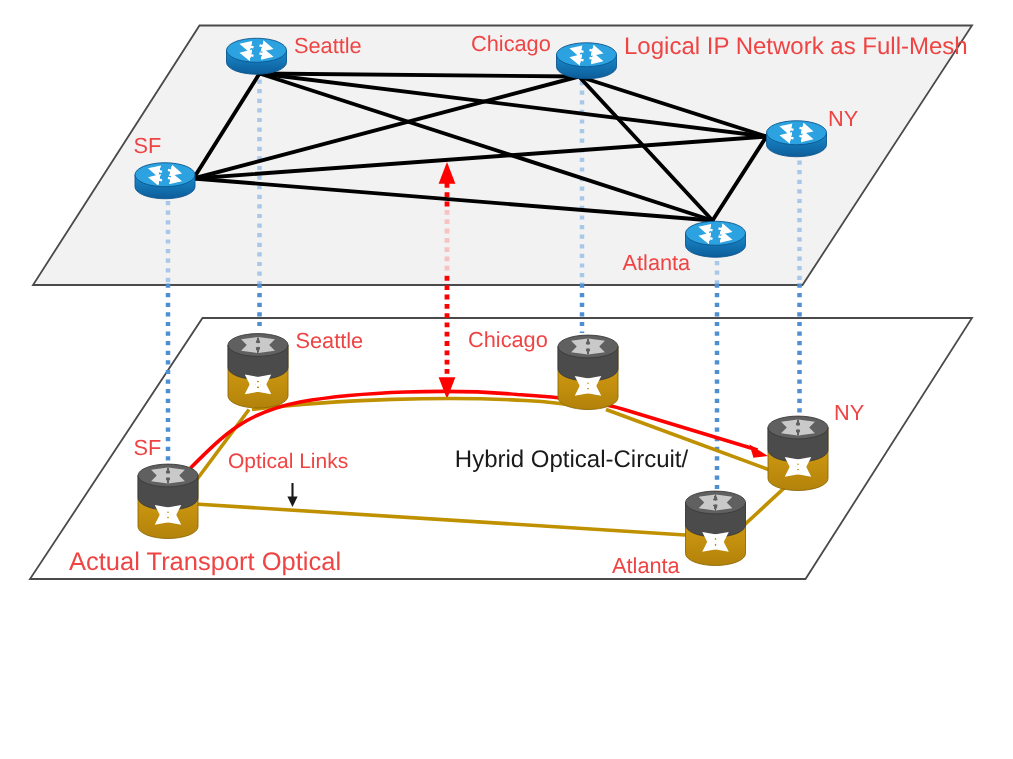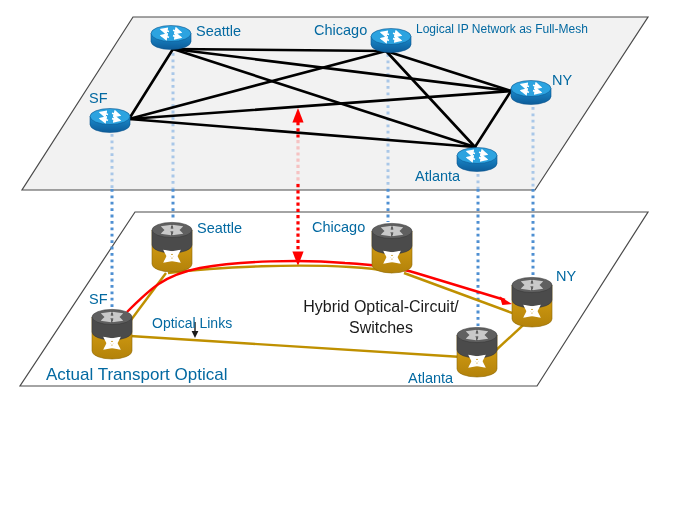--- a/index.html
+++ b/index.html
@@ -1,20 +1,20 @@
 <!DOCTYPE html>
 <html><head>
 <meta charset="utf-8">
 <style>
   html,body{margin:0;padding:0;background:#fff;}
   #stage{position:relative;width:675px;height:506px;background:#fff;overflow:hidden;
          font-family:"Liberation Sans",sans-serif;color:#1a1a1a;}
   #diagram-svg{position:absolute;left:0;top:0;}
-  .lbl{position:absolute;white-space:nowrap;font-size:14.5px;line-height:1.1;color:#0369a1;}
-  .title{font-size:12px;}
+  .lbl{position:absolute;white-space:nowrap;font-size:14.5px;line-height:1.1;color:#ef4444;}
+  .title{font-size:16px;}
   .big-title{font-size:17px;}
   .ann{font-size:14px;}
   #hybrid-block{position:absolute;left:285px;top:297px;width:192px;text-align:center;
                 font-size:16px;line-height:20.5px;}
 </style>
 </head>
 <body>
 
 <div id="stage">
 
@@ -144,22 +144,21 @@
 <div class="lbl" style="left:552px;top:73px">NY</div>
 <div class="lbl" style="left:89px;top:91px">SF</div>
 <div class="lbl" style="left:415px;top:169px">Atlanta</div>
 
 <div class="lbl" style="left:197px;top:221px">Seattle</div>
 <div class="lbl" style="left:312px;top:220px">Chicago</div>
 <div class="lbl" style="left:556px;top:269px">NY</div>
 <div class="lbl" style="left:89px;top:292px">SF</div>
 <div class="lbl" style="left:408px;top:371px">Atlanta</div>
 
-<div class="lbl ann" style="left:152px;top:316px">Optical Links</div>
+<div class="lbl ann" style="left:152px;top:300px">Optical Links</div>
 
 <div id="hybrid-block">
   <div>Hybrid Optical-Circuit/</div>
-  <div>Switches</div>
 </div>
 
 <div class="lbl big-title" style="left:46px;top:366px">Actual Transport Optical</div>
 
 </div>
 
 </body></html>

